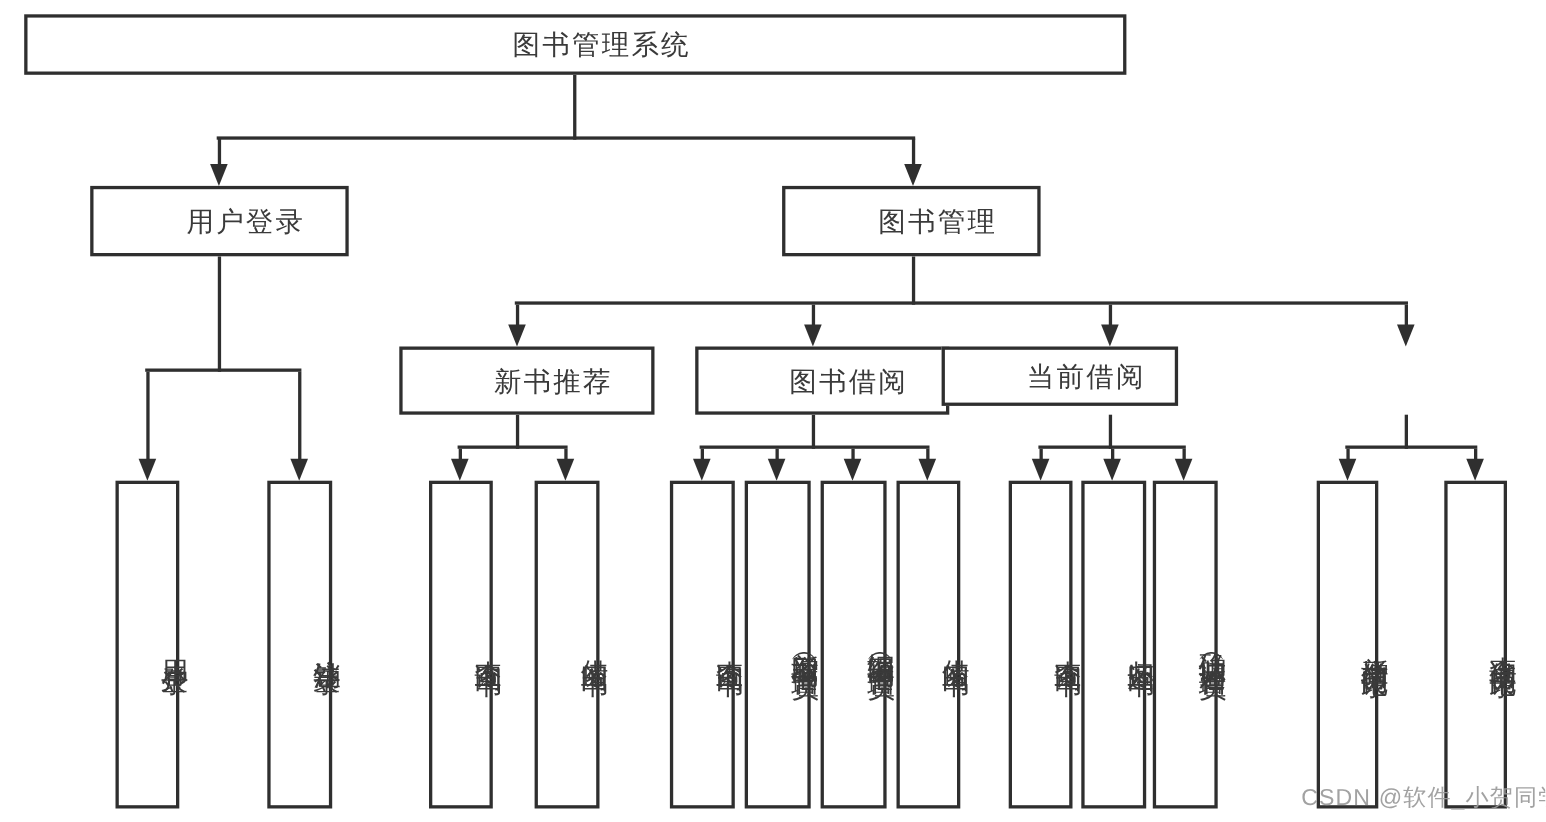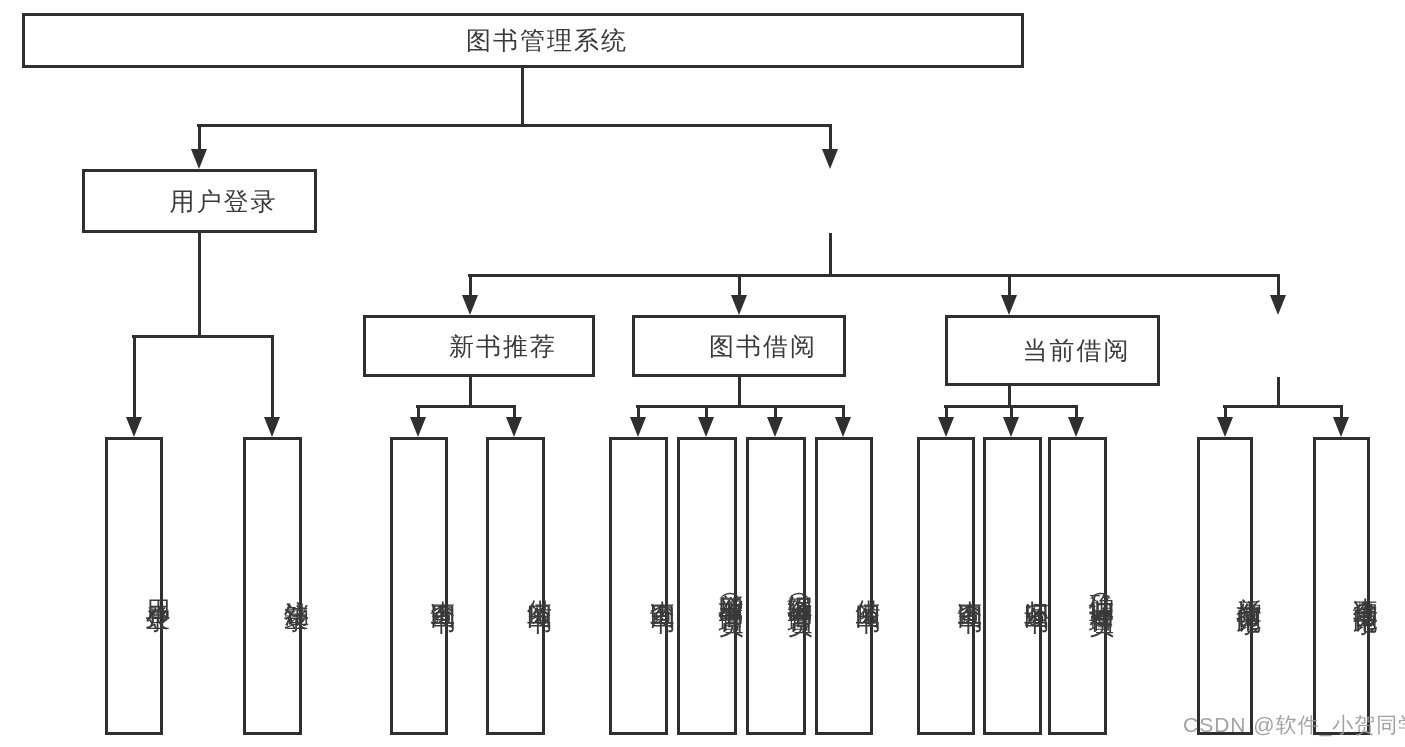--- a/index.html
+++ b/index.html
@@ -136,28 +136,31 @@
       <i class="head"></i>
     </div>
 
   <div class="node" style="left:22px;top:13px;width:1002px;height:55px">
     <span class="lbl">图书管理系统</span>
   </div>
 
   <div class="node" style="left:82px;top:169px;width:235px;height:64px">
     <span class="lbl">用户登录</span>
   </div>
+  <div class="node" style="left:711px;top:169px;width:235px;height:64px">
+    <span class="lbl">图书管理</span>
+  </div>
 
   <div class="node" style="left:363px;top:315px;width:232px;height:62px">
     <span class="lbl">新书推荐</span>
   </div>
-  <div class="node" style="left:632px;top:315px;width:214px;height:62px">
+  <div class="node" style="left:632px;top:315px;width:231px;height:62px">
     <span class="lbl">图书借阅</span>
   </div>
-  <div class="node" style="left:945px;top:315px;width:215px;height:71px">
+  <div class="node" style="left:856px;top:315px;width:215px;height:54px">
     <span class="lbl">当前借阅</span>
   </div>
 
   <div class="node vnode" style="left:105px;top:437px;width:58px;height:298px">
     <span class="lbl">用户登录</span>
   </div>
   <div class="node vnode" style="left:243px;top:437px;width:59px;height:298px">
     <span class="lbl">注销登录</span>
   </div>
 

